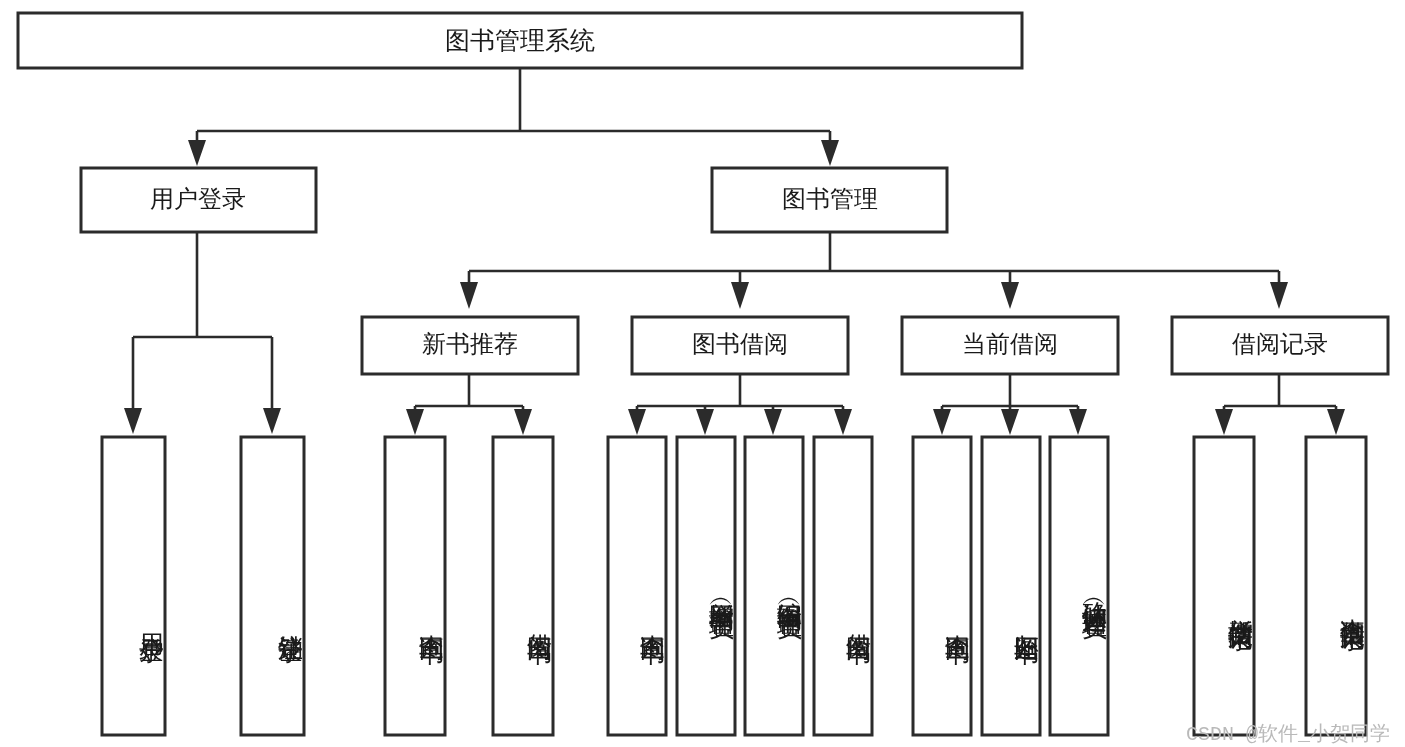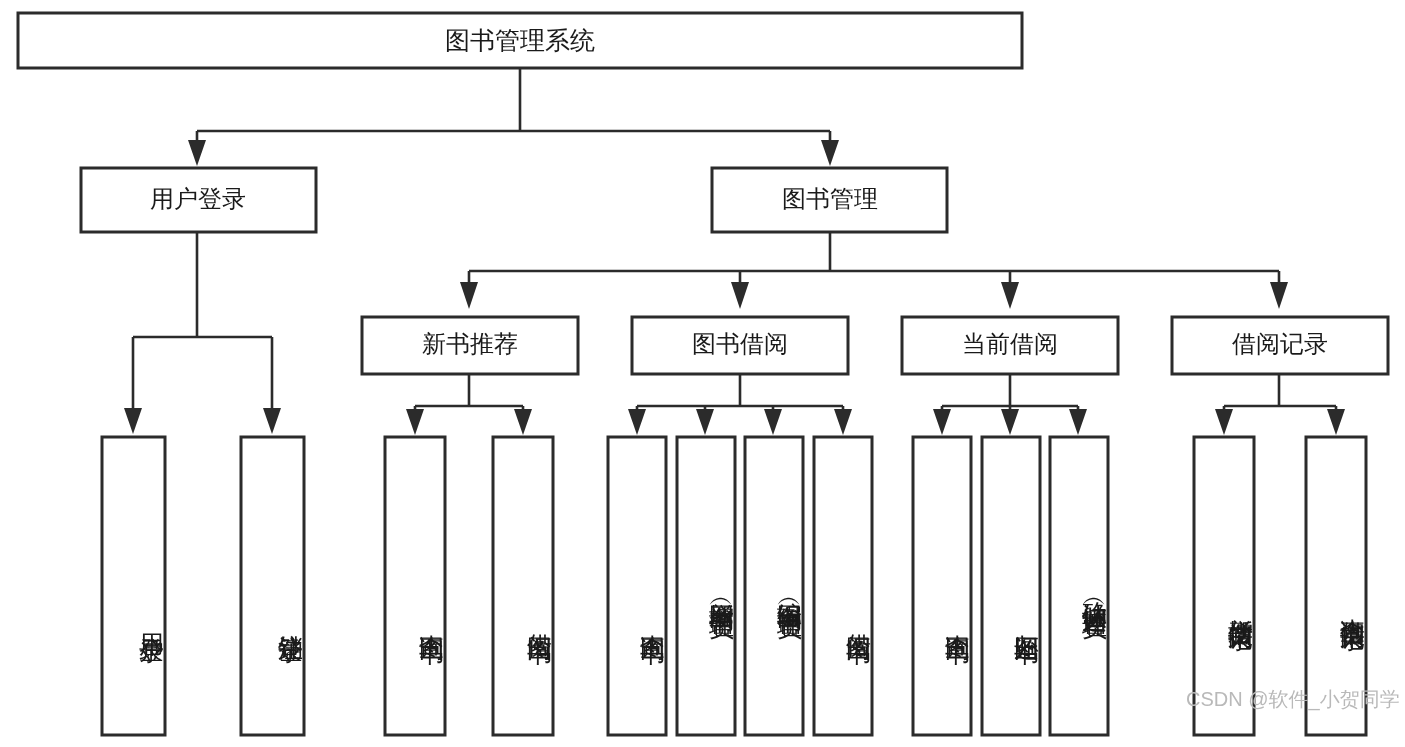--- a/index.html
+++ b/index.html
@@ -72,26 +72,26 @@
     color: #1a1a1a;
     letter-spacing: 2px;
     white-space: nowrap;
     display: flex;
     align-items: flex-start;
     justify-content: center;
     pointer-events: none;
   }
   .watermark {
     position: absolute;
-    font-family: Liberation Sans, sans-serif;
+    font-family: Liberation Mono, monospace;
     font-size: 20px;
     color: #b9b9b9;
     white-space: nowrap;
     left: 1186px;
-    top: 686px;
+    top: 720px;
   }
 </style>
 </head>
 <body>
 
 <div id="diagram-root">
 
   <svg id="flow-svg" viewBox="0 0 1405 747">
 
     <g>

